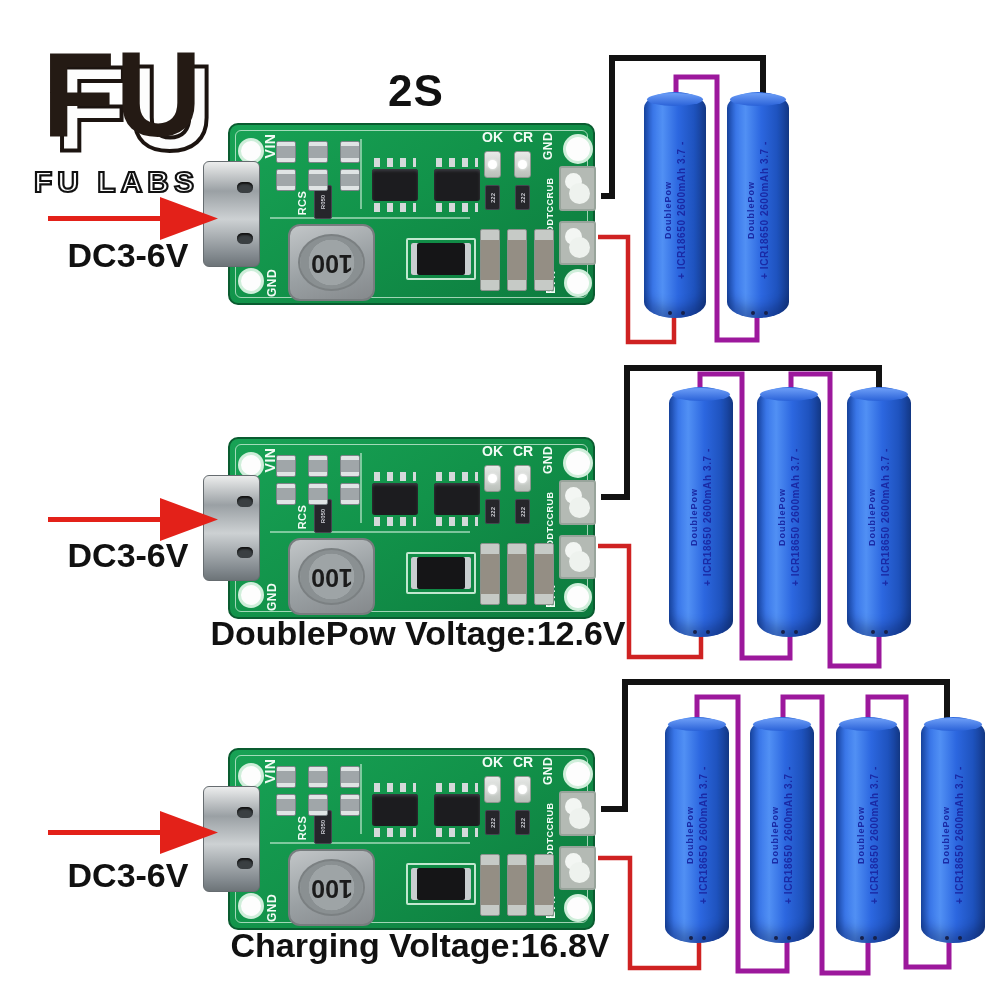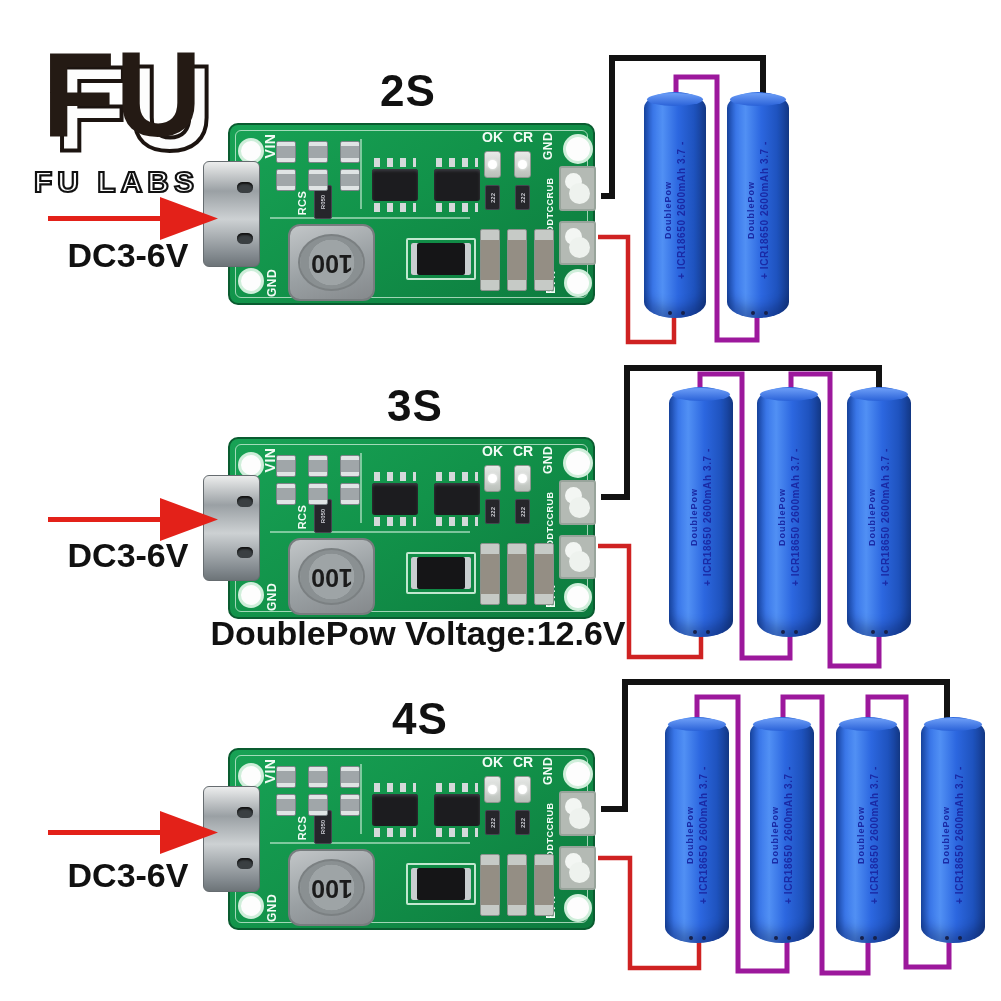--- a/index.html
+++ b/index.html
@@ -105,21 +105,21 @@
   </svg>
 
   <div class="logo">
     <svg width="210" height="190" viewBox="0 0 210 190">
       <text x="20" y="122" font-family="Liberation Sans, sans-serif" font-size="120" font-weight="bold" fill="#fdfdfd" stroke="#1c1410" stroke-width="4" transform="translate(12,14)">FU</text>
       <text x="20" y="122" font-family="Liberation Sans, sans-serif" font-size="120" font-weight="bold" fill="#241a14">FU</text>
       <text x="12" y="178" font-family="Liberation Sans, sans-serif" font-size="30" font-weight="bold" letter-spacing="5" fill="#ffffff" stroke="#111111" stroke-width="2.2">FU LABS</text>
     </svg>
   </div>
 
-  <div class="sec-title" style="left:308px;top:66px">2S</div>
+  <div class="sec-title" style="left:316px;top:66px">2S</div>
   <svg class="arrow-svg" style="left:40px;top:194px" width="180" height="50" viewBox="0 0 180 50">
     <rect x="8" y="22" width="118" height="5" fill="var(--arrow-red)"></rect>
     <polygon points="120,3 178,24.5 120,46" fill="var(--arrow-red)"></polygon>
   </svg>
   <div class="dc-label" style="left:38px;top:236px">DC3-6V</div>
   <div class="board" style="left:228px;top:123px">
   <div class="pcb">
     <div class="silk-frame"></div>
     <div class="trace" style="left:130px;top:14px;width:2px;height:70px"></div>
     <div class="trace" style="left:40px;top:92px;width:200px;height:2px"></div>
@@ -184,21 +184,20 @@
           <div></div>
         </div>
     <div class="bcluster" style="left:250px;top:104px">
       <div></div>
           <div></div>
           <div></div>
         </div>
   </div>
 </div>
 
-  <div class="sec-title" style="left:315px;top:381px">3S</div>
   <svg class="arrow-svg" style="left:40px;top:495px" width="180" height="50" viewBox="0 0 180 50">
     <rect x="8" y="22" width="118" height="5" fill="var(--arrow-red)"></rect>
     <polygon points="120,3 178,24.5 120,46" fill="var(--arrow-red)"></polygon>
   </svg>
   <div class="dc-label" style="left:38px;top:536px">DC3-6V</div>
   <div class="board" style="left:228px;top:437px">
   <div class="pcb">
     <div class="silk-frame"></div>
     <div class="trace" style="left:130px;top:14px;width:2px;height:70px"></div>
     <div class="trace" style="left:40px;top:92px;width:200px;height:2px"></div>
@@ -264,21 +263,20 @@
         </div>
     <div class="bcluster" style="left:250px;top:104px">
       <div></div>
           <div></div>
           <div></div>
         </div>
   </div>
 </div>
   <div class="charge-label" style="left:158px;top:614px">DoublePow Voltage:12.6V</div>
 
-  <div class="sec-title" style="left:320px;top:694px">4S</div>
   <svg class="arrow-svg" style="left:40px;top:808px" width="180" height="50" viewBox="0 0 180 50">
     <rect x="8" y="22" width="118" height="5" fill="var(--arrow-red)"></rect>
     <polygon points="120,3 178,24.5 120,46" fill="var(--arrow-red)"></polygon>
   </svg>
   <div class="dc-label" style="left:38px;top:856px">DC3-6V</div>
   <div class="board" style="left:228px;top:748px">
   <div class="pcb">
     <div class="silk-frame"></div>
     <div class="trace" style="left:130px;top:14px;width:2px;height:70px"></div>
     <div class="trace" style="left:40px;top:92px;width:200px;height:2px"></div>
@@ -342,20 +340,21 @@
     <div class="diode" style="left:176px;top:113px">
           <div></div>
         </div>
     <div class="bcluster" style="left:250px;top:104px">
       <div></div>
           <div></div>
           <div></div>
         </div>
   </div>
 </div>
+  <div class="charge-label" style="left:160px;top:926px">Charging Voltage:16.8V</div>
 
   <div class="layer" id="battery-layer">
   <div class="battery" style="left: 644px; top: 92px; width: 62px; height: 226px;">
     <div class="bat-label">
       <span class="bat-brand">DoublePow</span>
       <span class="bat-spec">+ ICR18650 2600mAh 3.7 -</span>
     </div>
   </div>
 
   <div class="battery" style="left: 727px; top: 92px; width: 62px; height: 226px;">

